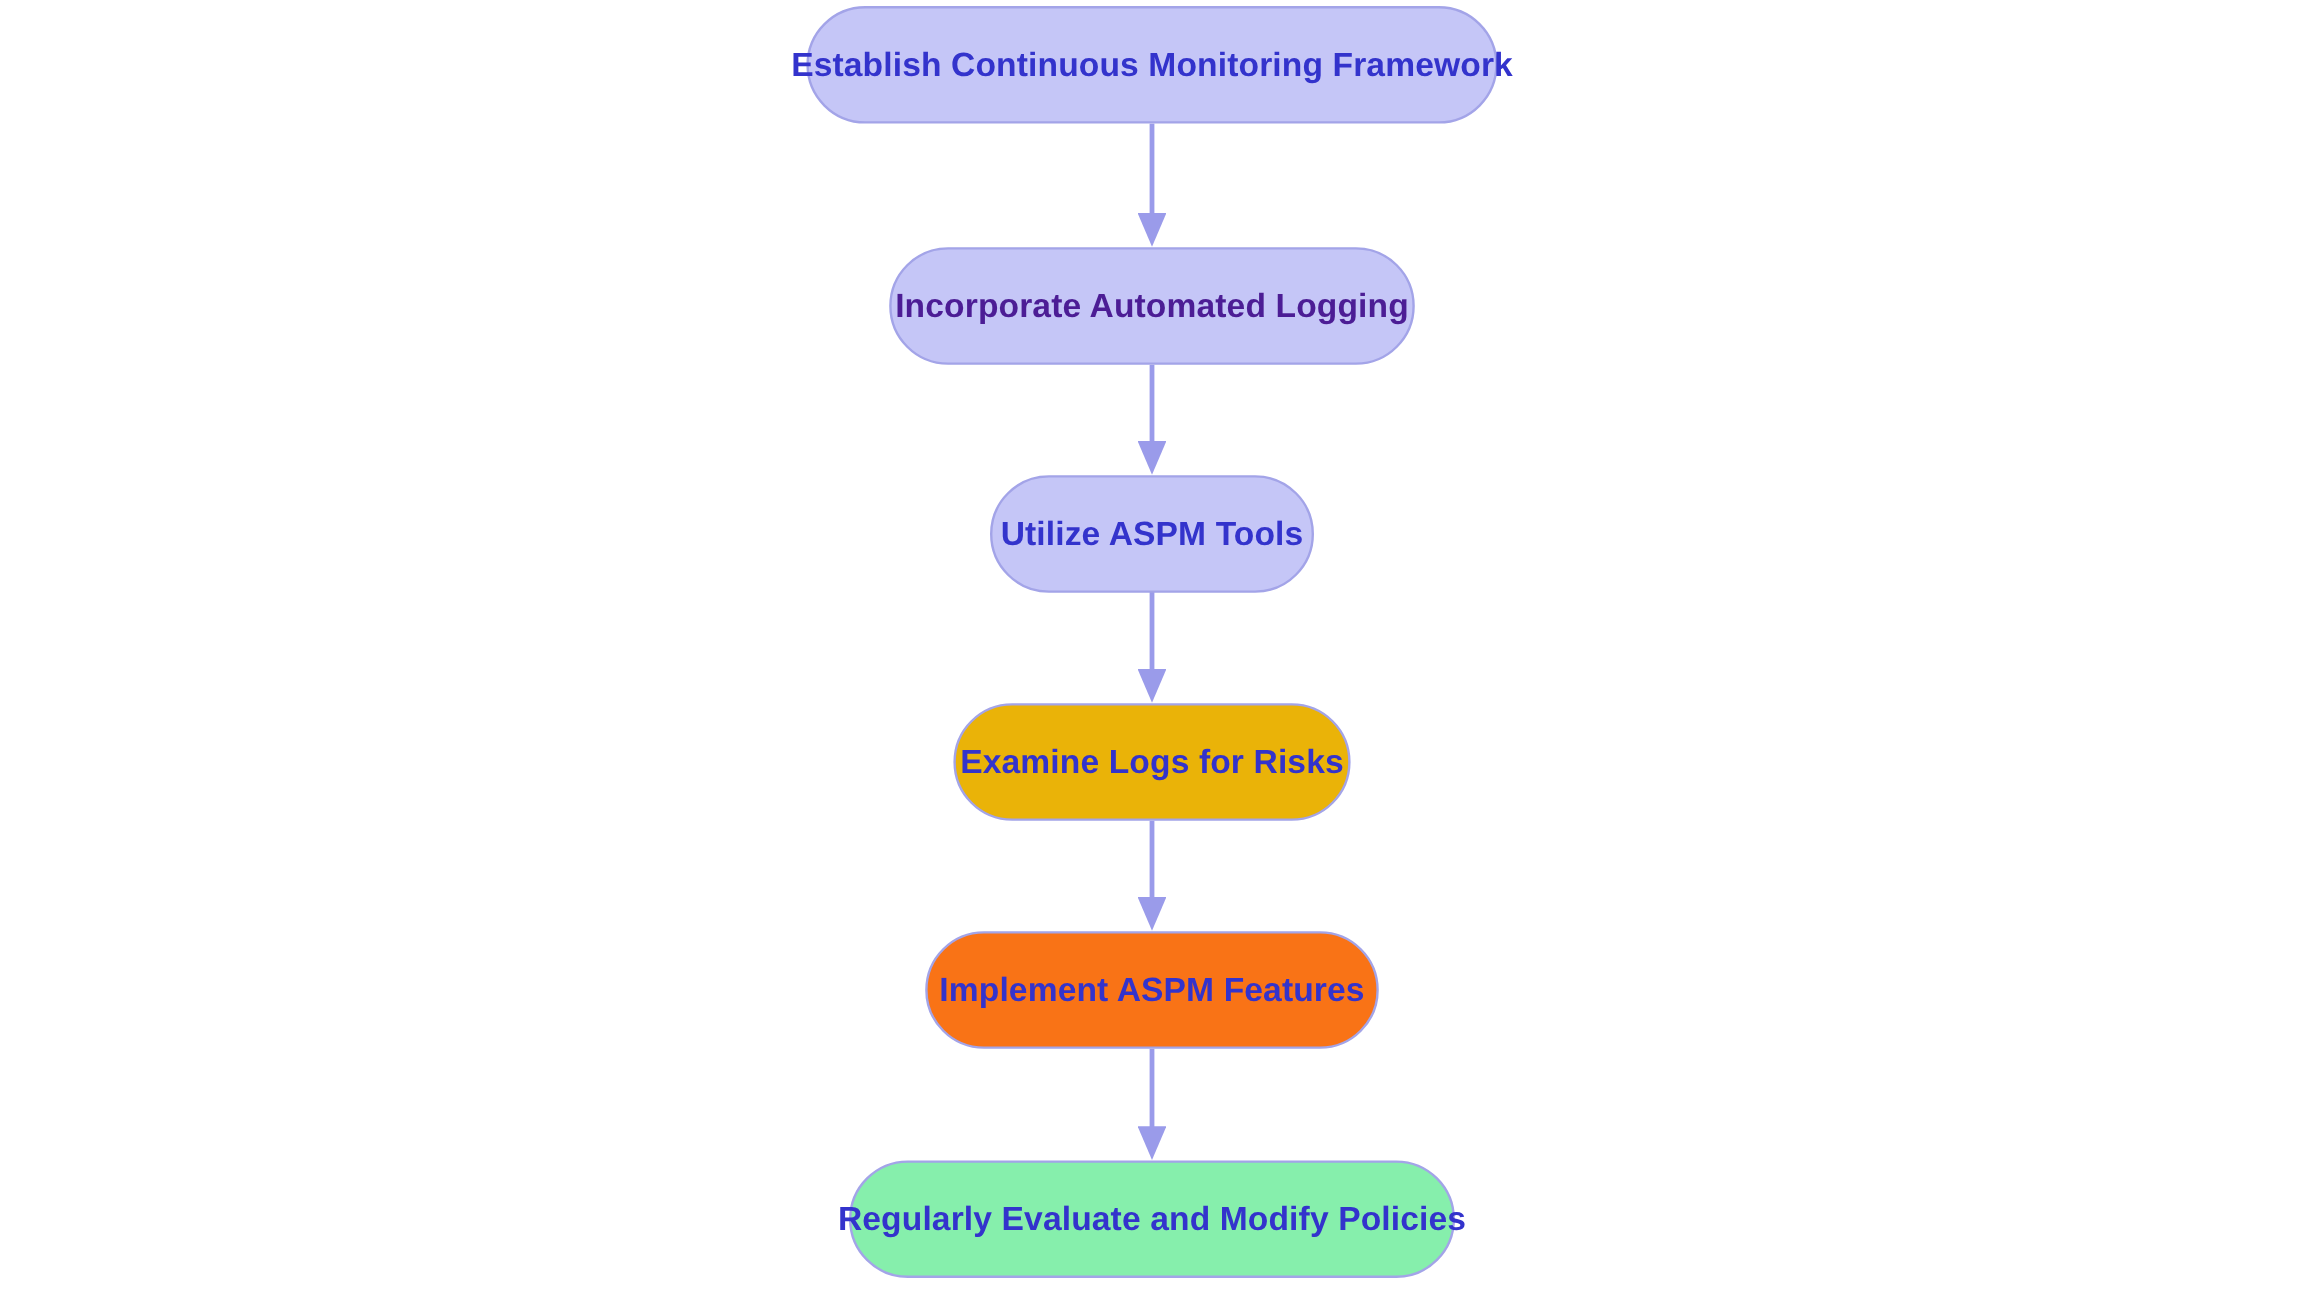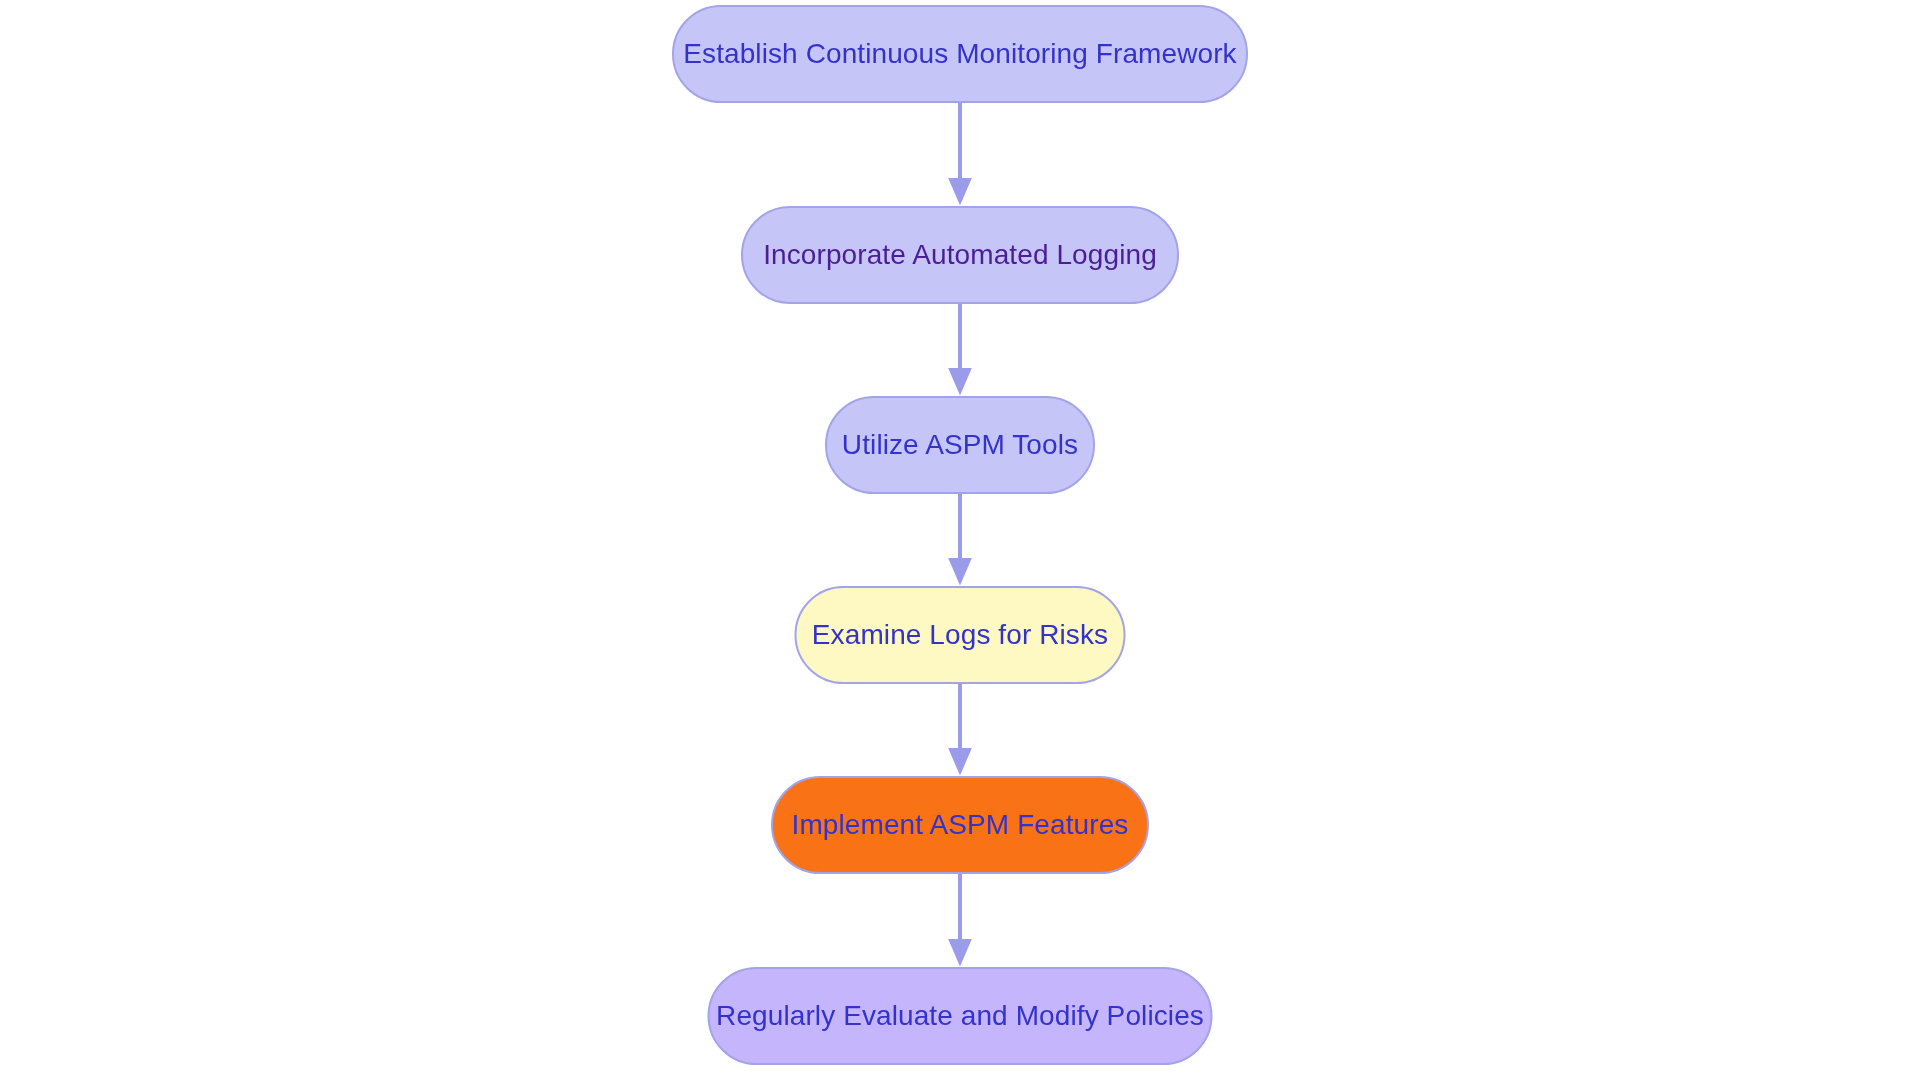--- a/index.html
+++ b/index.html
@@ -42,21 +42,21 @@
     border-radius: 49px;
     height: 98px;
     transform: translateX(-50%);
     left: 960px;
   }
 
   .flow-node-label {
     color: #3333cc;
     font-family: "Liberation Sans", sans-serif;
     font-size: 28px;
-    font-weight: 400;
+    font-weight: 700;
     line-height: 1;
     letter-spacing: 0.1px;
     white-space: nowrap;
     text-align: center;
     user-select: none;
   }
 
   
   #node-0 { top: 5px;    width: 576px; }
   #node-1 { top: 206px;  width: 438px; }
@@ -93,25 +93,25 @@
   </div>
 
   <div class="flow-node" id="node-1" style="background: rgb(197, 198, 247); border-color: rgb(163, 164, 232);">
     <span class="flow-node-label" style="color: #4c1d95;">Incorporate Automated Logging</span>
   </div>
 
   <div class="flow-node" id="node-2" style="background: rgb(197, 198, 247); border-color: rgb(163, 164, 232);">
     <span class="flow-node-label" style="color: rgb(51, 51, 204);">Utilize ASPM Tools</span>
   </div>
 
-  <div class="flow-node" id="node-3" style="background: #fef9c3; border-color: rgb(163, 164, 232);">
+  <div class="flow-node" id="node-3" style="background: #eab308; border-color: rgb(163, 164, 232);">
     <span class="flow-node-label" style="color: rgb(51, 51, 204);">Examine Logs for Risks</span>
   </div>
 
   <div class="flow-node" id="node-4" style="background: #f97316; border-color: rgb(163, 164, 232);">
     <span class="flow-node-label" style="color: rgb(51, 51, 204);">Implement ASPM Features</span>
   </div>
 
-  <div class="flow-node" id="node-5" style="background: #c4b5fd; border-color: rgb(163, 164, 232);">
+  <div class="flow-node" id="node-5" style="background: #86efac; border-color: rgb(163, 164, 232);">
     <span class="flow-node-label" style="color: rgb(51, 51, 204);">Regularly Evaluate and Modify Policies</span>
   </div>
 
 </div>
 
 </body></html>

